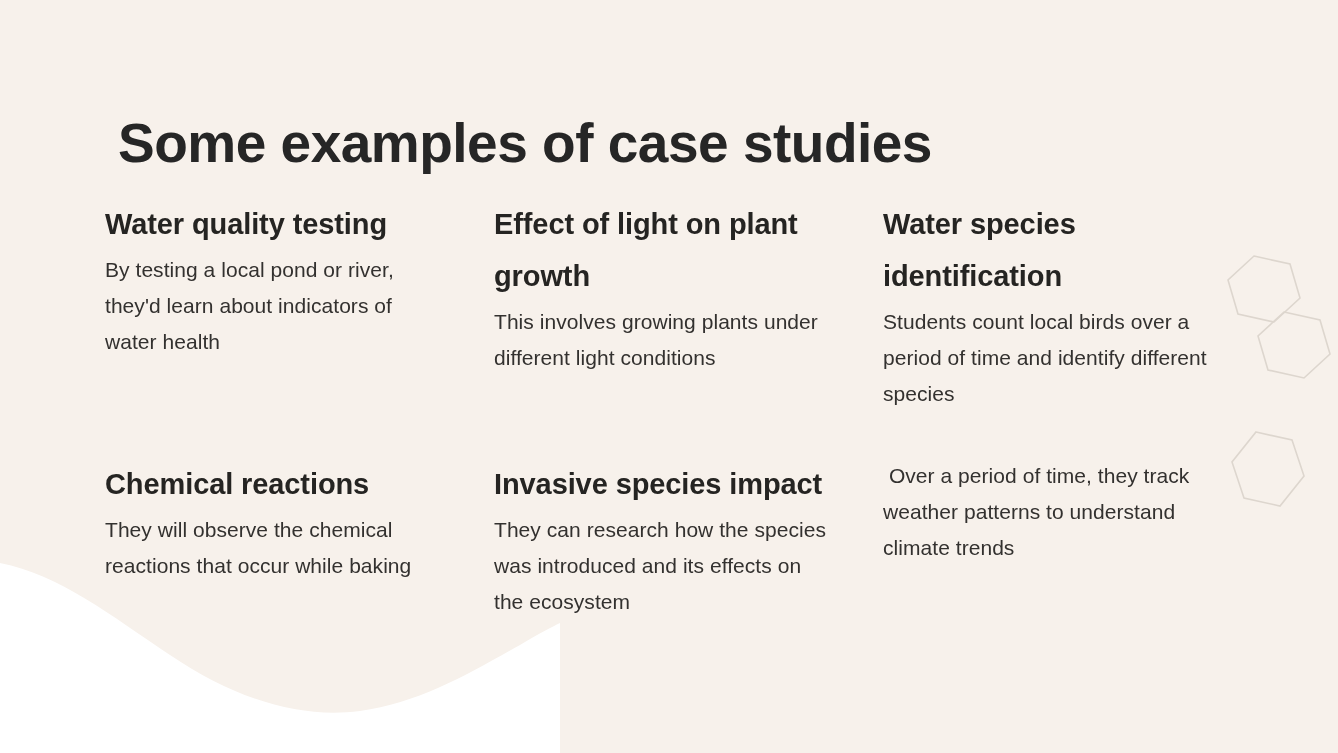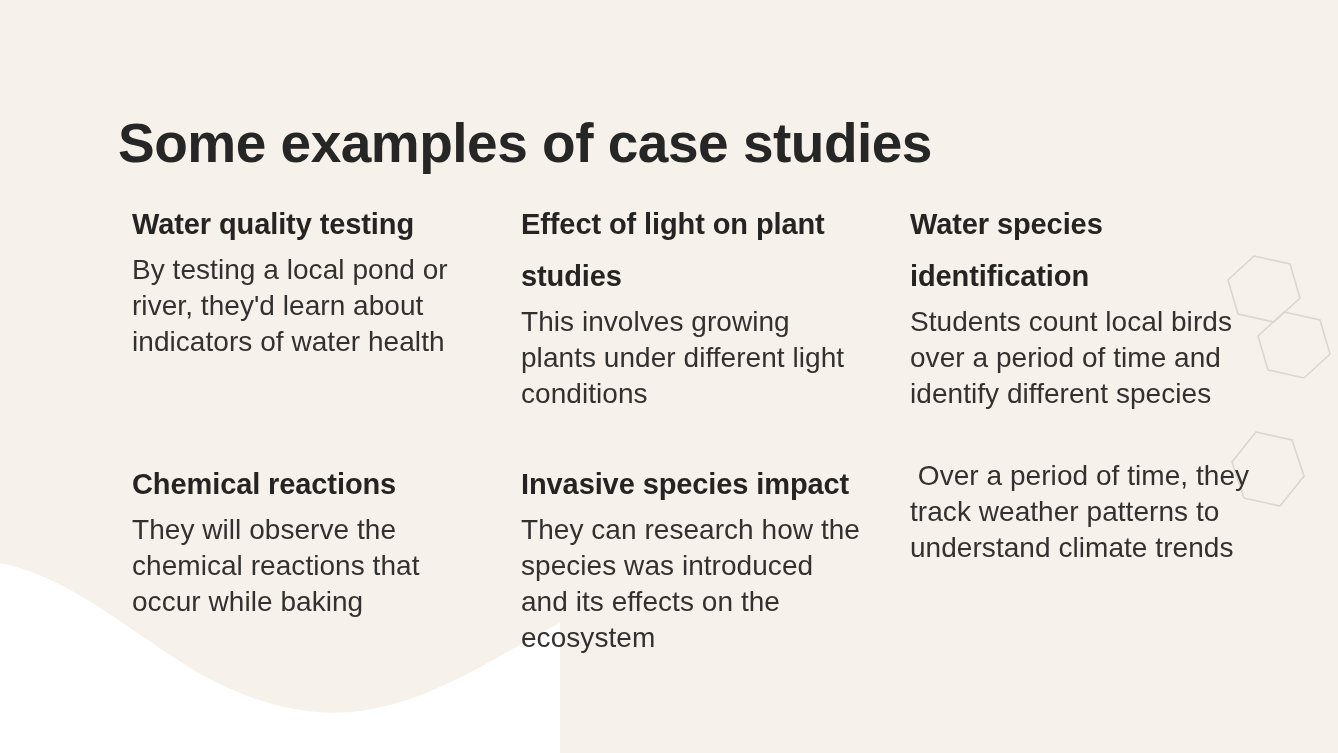--- a/index.html
+++ b/index.html
@@ -59,21 +59,21 @@
     font-weight: bold;
     letter-spacing: -0.5px;
     color: #262626;
     line-height: 1.05;
     white-space: nowrap;
   }
 
   
   #card-grid {
     position: absolute;
-    left: 132px;
+    left: 105px;
     top: 198px;
     width: 1160px;
     display: grid;
     grid-template-columns: 389px 389px 382px;
     grid-template-rows: 260px auto;
   }
 
   .case-card {
     width: 330px;
   }
@@ -81,21 +81,21 @@
   .case-card-title {
     font-size: 29px;
     font-weight: bold;
     line-height: 52px;
     color: #252422;
     margin: 0 0 2px 0;
     letter-spacing: -0.1px;
   }
 
   .case-card-desc {
-    font-size: 28px;
+    font-size: 21px;
     font-weight: normal;
     line-height: 36px;
     color: #33312f;
     margin: 0;
     letter-spacing: 0.05px;
     white-space: pre-wrap;
   }
 
   
   .case-card.col-3 { width: 340px; }
@@ -124,21 +124,21 @@
   <h1 id="page-title">Some examples of case studies</h1>
 
   <div id="card-grid">
 
     <div class="case-card col-1">
       <h2 class="case-card-title">Water quality testing</h2>
       <p class="case-card-desc">By testing a local pond or river, they'd learn about indicators of water health</p>
     </div>
 
     <div class="case-card col-2">
-      <h2 class="case-card-title">Effect of light on plant studies</h2>
+      <h2 class="case-card-title">Effect of light on plant growth</h2>
       <p class="case-card-desc">This involves growing plants under different light conditions</p>
     </div>
 
     <div class="case-card col-3">
       <h2 class="case-card-title">Water species identification</h2>
       <p class="case-card-desc">Students count local birds over a period of time and identify different species</p>
     </div>
 
     <div class="case-card col-1">
       <h2 class="case-card-title">Chemical reactions</h2>

